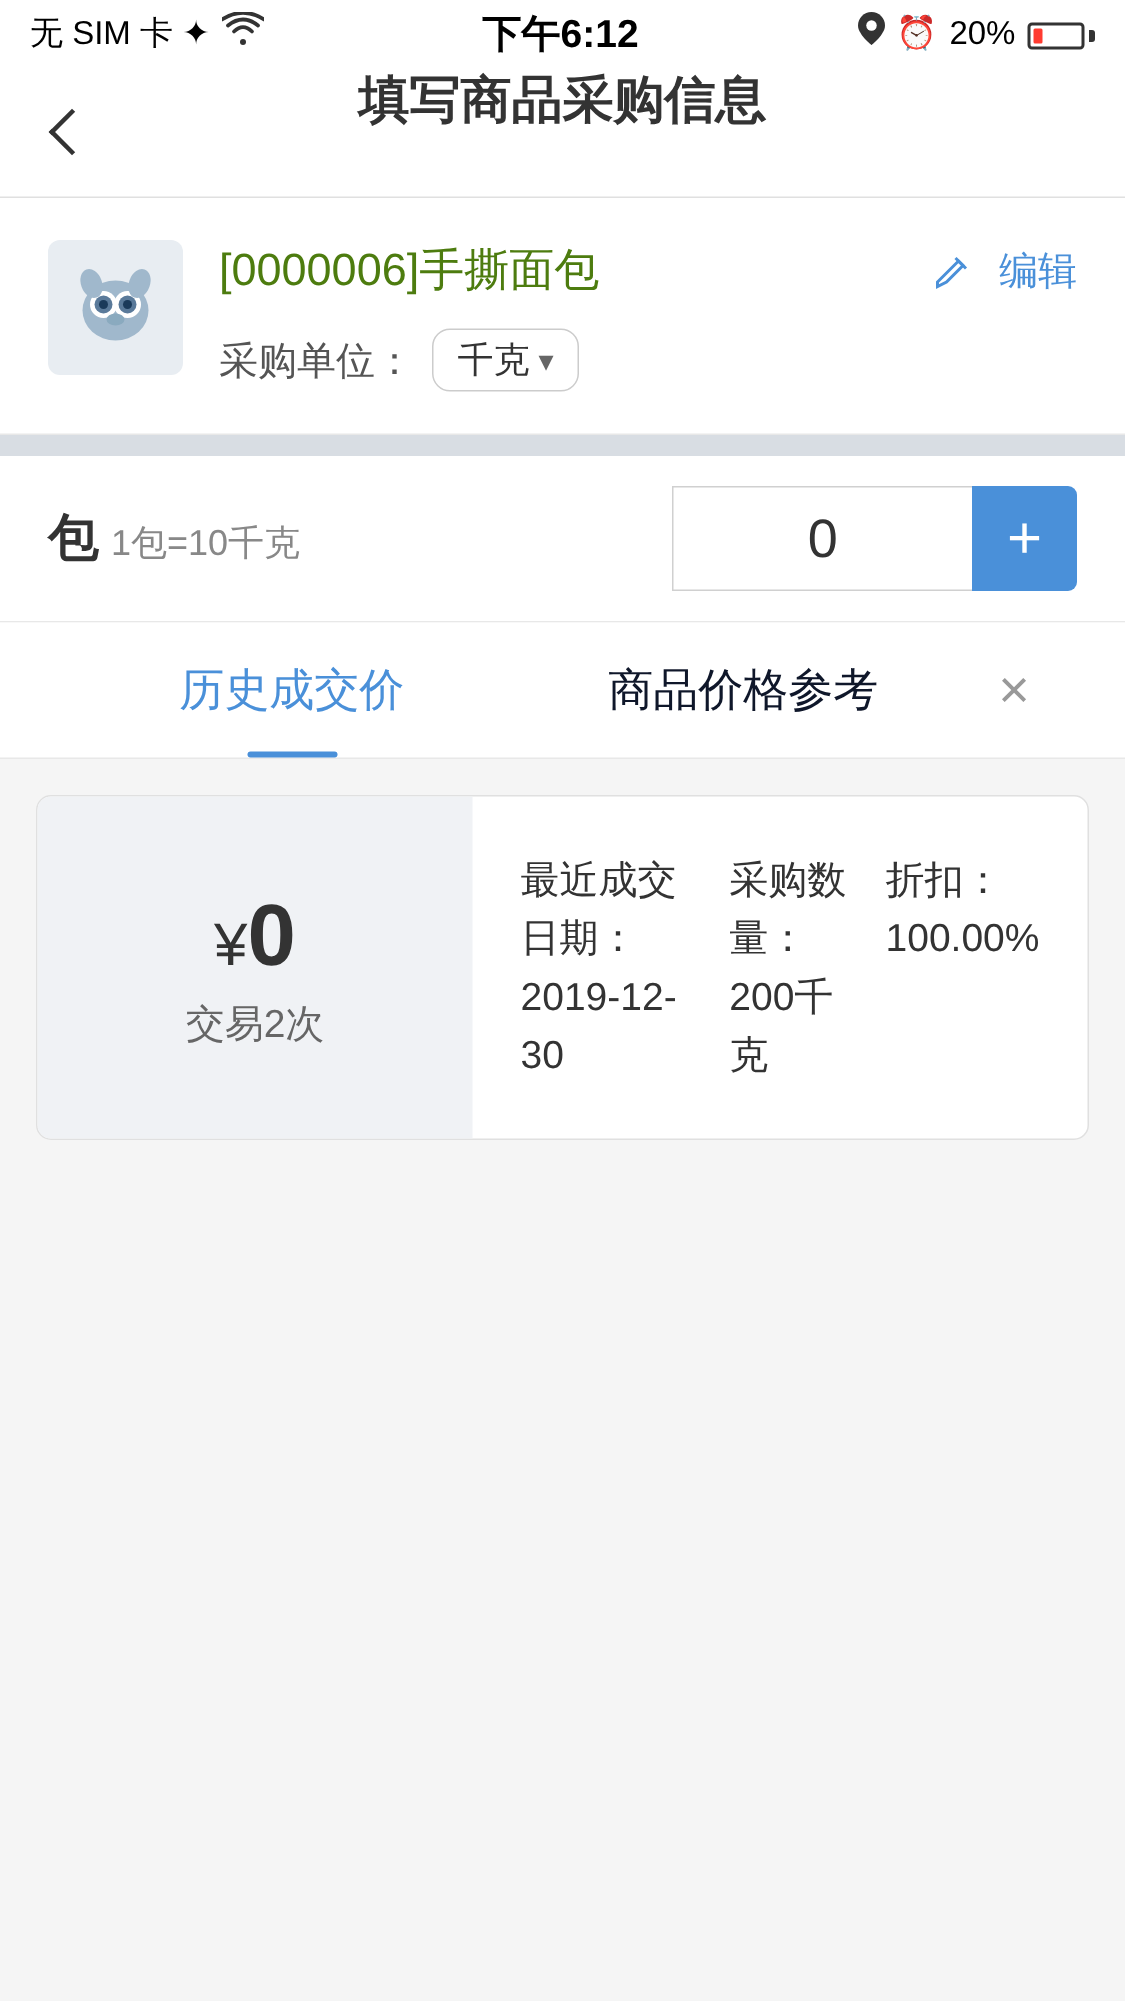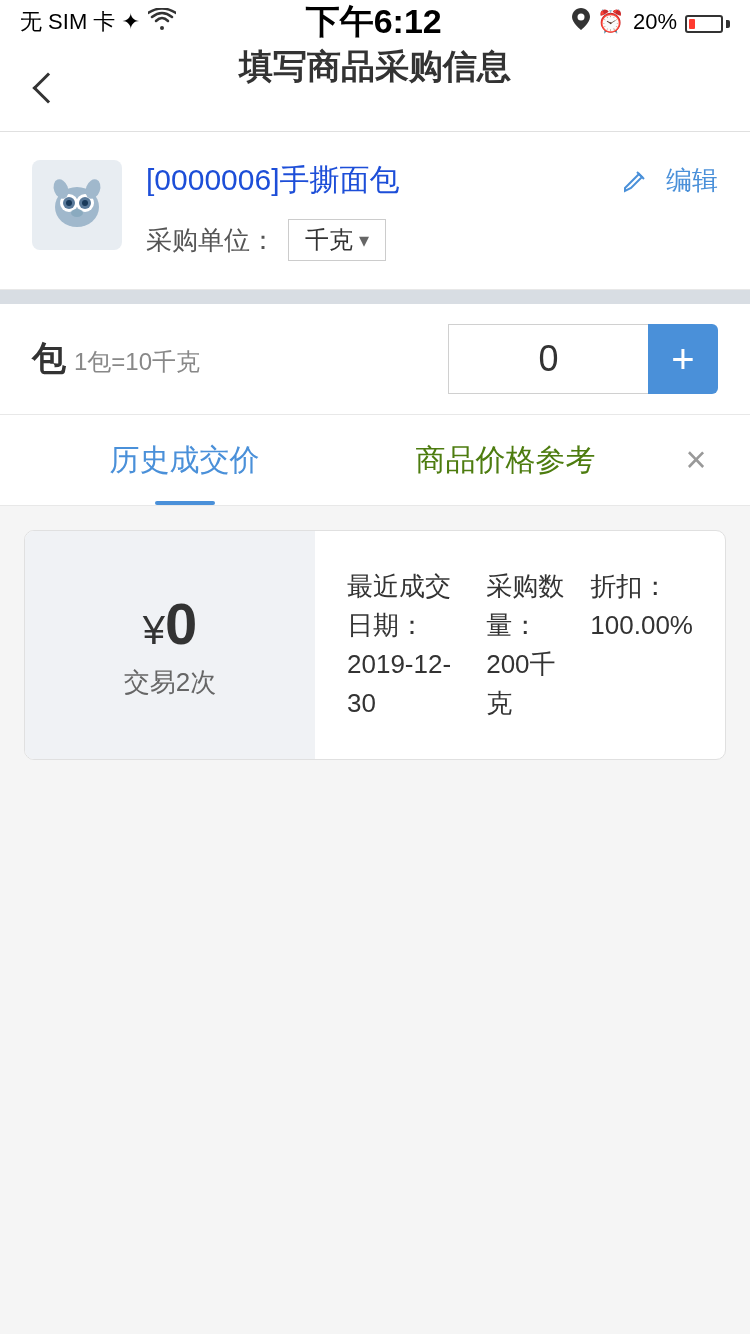--- a/index.html
+++ b/index.html
@@ -25,21 +25,21 @@
       font-weight: 500;
       gap: 32px;
     }
     .status-left {
       display: flex;
       align-items: center;
       gap: 8px;
       font-size: 22px;
     }
     .status-center {
-      font-size: 34px;
+      font-size: 26px;
       font-weight: 600;
     }
     .status-right {
       display: flex;
       align-items: center;
       gap: 8px;
       font-size: 22px;
     }
     .battery {
       display: inline-flex;
@@ -134,21 +134,21 @@
     }
     .product-top-row {
       display: flex;
       justify-content: space-between;
       align-items: center;
       margin-bottom: 18px;
     }
     .product-name {
       font-size: 30px;
       font-weight: 500;
-      color: #1d4ed8;
+      color: #4d7c0f;
     }
     .edit-btn {
       display: flex;
       align-items: center;
       gap: 18px;
       color: #4a90d9;
       font-size: 26px;
       cursor: pointer;
     }
     .product-unit-row {
@@ -158,21 +158,21 @@
     }
     .unit-left {
       display: flex;
       align-items: center;
       gap: 12px;
       font-size: 26px;
       color: #555;
     }
     .unit-select {
       border: 1px solid #ccc;
-      border-radius: 0;
+      border-radius: 12px;
       padding: 4px 16px;
       font-size: 24px;
       color: #333;
       background: #fff;
       display: flex;
       align-items: center;
       gap: 6px;
     }
     .unit-arrow {
       font-size: 20px;
@@ -259,38 +259,38 @@
       border-radius: 0 6px 6px 0;
     }
 
     
     .tabs-container {
       background: #fff;
       display: flex;
       align-items: center;
       border-bottom: 1px solid #e8e8e8;
       position: relative;
-      padding: 0 24px;
+      padding: 0 44px;
     }
     .tab-item {
       flex: 1;
       height: 90px;
       display: flex;
       flex-direction: column;
       align-items: center;
       justify-content: center;
       font-size: 30px;
       cursor: pointer;
       position: relative;
     }
     .tab-item.active {
       color: #4a90d9;
     }
     .tab-item.inactive {
-      color: #4d7c0f;
+      color: #0f172a;
     }
     .tab-underline {
       position: absolute;
       bottom: 0;
       left: 50%;
       transform: translateX(-50%);
       width: 60px;
       height: 4px;
       background: #4a90d9;
       border-radius: 2px;

